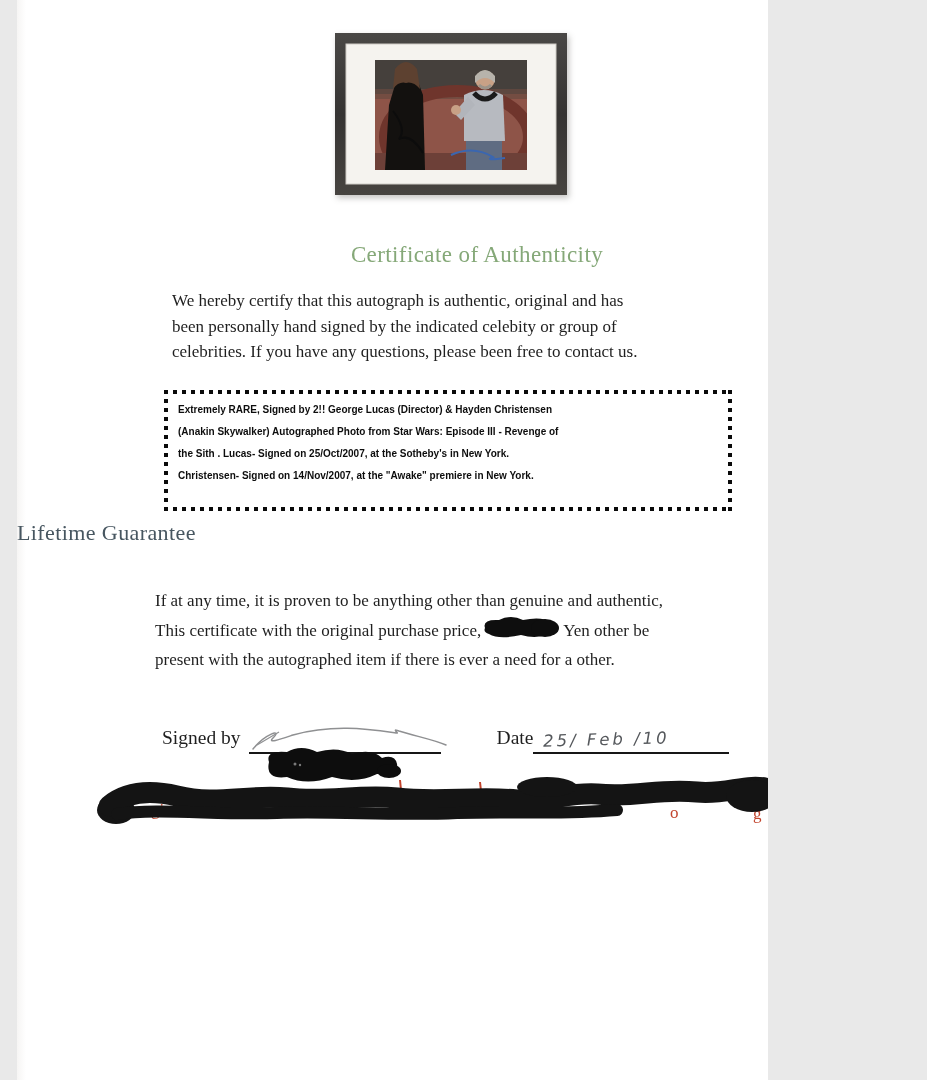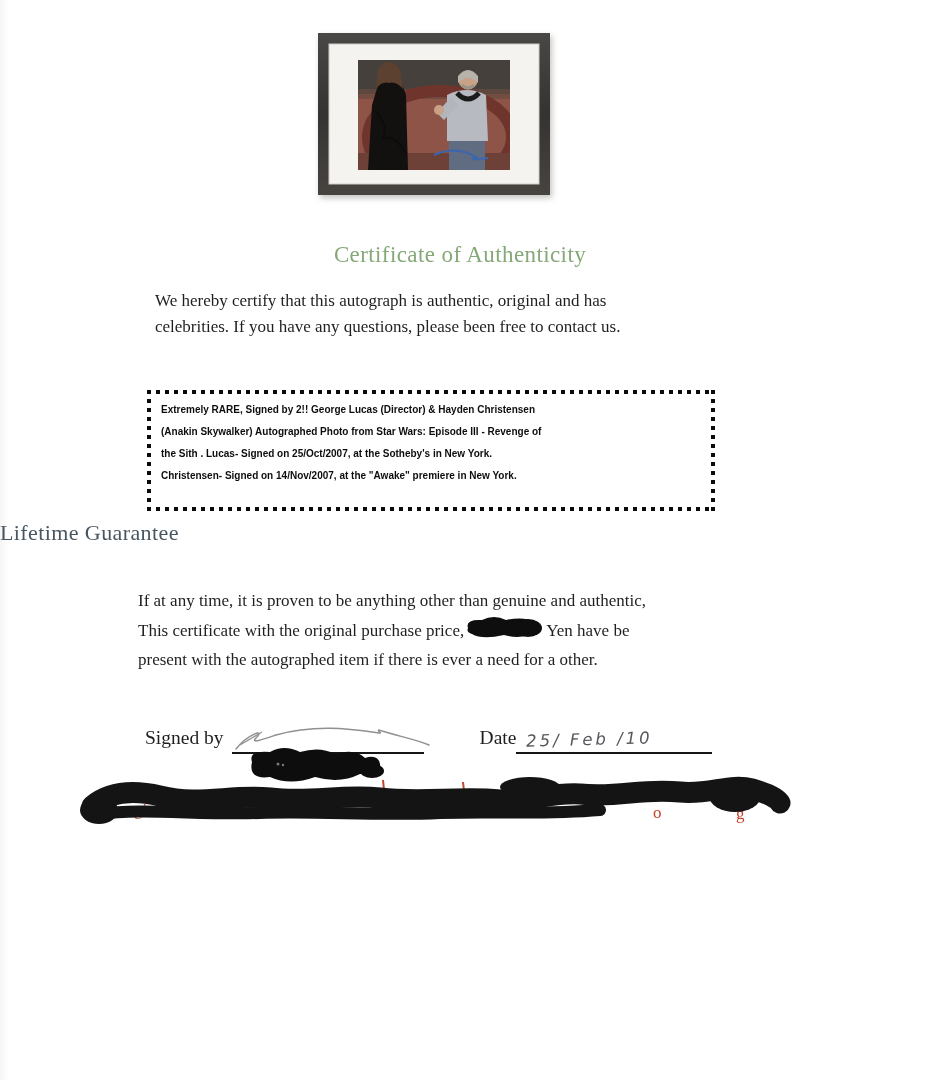--- a/index.html
+++ b/index.html
@@ -1,24 +1,25 @@
 <!DOCTYPE html>
 <html><head>
 <meta charset="utf-8">
 <style>
   * { margin: 0; padding: 0; box-sizing: border-box; }
   html, body { background: #e9e9e9; }
   .page {
     position: relative;
-    width: 927px;
+    width: 751px;
     height: 1080px;
     background: #ffffff;
     overflow: hidden;
     font-family: "Liberation Serif", serif;
     color: #1f1f1f;
+    margin-left: 17px;
   }
   .scan-edge {
     position: absolute; left: 0; top: 0; width: 9px; height: 100%;
     background: linear-gradient(90deg, #efedeb 0%, #ffffff 100%);
     opacity: .55;
   }
   
   .photo-frame {
     position: absolute; left: 318px; top: 33px; width: 232px; height: 162px;
     box-shadow: 2px 3px 6px rgba(90,85,80,0.35);
@@ -124,20 +125,21 @@
         <path d="M139,60 Q150,72 161,60" fill="none" stroke="#1b1b1b" stroke-width="5"></path>
         <path d="M116,122 Q138,112 158,124 Q148,128 170,125" fill="none" stroke="#3a66b0" stroke-width="2"></path>
       </g>
     </svg>
   </div>
 
   <h1 class="h-cert" style="color:#85a878;">Certificate of Authenticity</h1>
 
   <div class="para para-intro">
     <div>We hereby certify that this autograph is authentic, original and has</div>
+    <div>been personally hand signed by the indicated celebity or group of</div>
     <div>celebrities. If you have any questions, please been free to contact us.</div>
   </div>
 
   <div class="dotted-box">
     <div>Extremely RARE, Signed by 2!! George Lucas (Director) &amp; Hayden Christensen</div>
     <div>(Anakin Skywalker) Autographed Photo from Star Wars: Episode III - Revenge of</div>
     <div>the Sith . Lucas- Signed on 25/Oct/2007, at the Sotheby's in New York.</div>
     <div>Christensen- Signed on 14/Nov/2007, at the "Awake" premiere in New York.</div>
   </div>
 
@@ -146,21 +148,21 @@
   <div class="para para-guar">
     <div>If at any time, it is proven to be anything other than genuine and authentic,</div>
     <div class="line-redact">
       <span>This certificate with the original purchase price,</span>
       <span class="inline-blob">
         <svg width="84" height="26" viewBox="0 0 84 26">
           <path d="M6,14 Q3,5 20,6 Q32,0 44,6 Q62,2 73,8 Q83,12 74,18 Q60,26 42,21 Q20,26 10,20 Q4,18 6,14 Z" fill="#0e0e0e"></path>
           <ellipse cx="66" cy="14" rx="14" ry="9" fill="#0e0e0e"></ellipse>
         </svg>
       </span>
-      <span>Yen have be</span>
+      <span>Yen other be</span>
     </div>
     <div>present with the autographed item if there is ever a need for a other.</div>
   </div>
 
   <div class="sign-row">
     <span class="sig-label">Signed by</span>
     <span class="sig-line">
       <svg width="200" height="34" viewBox="0 0 200 34">
         <path d="M4,27 C16,12 34,6 24,16 C18,22 32,17 44,13 C84,2 118,7 148,11 C150,11.5 142,6 150,9 C166,14 186,18 197,23" fill="none" stroke="#8f9092" stroke-width="1.5" stroke-linecap="round"></path>
         <path d="M8,23 L30,10" fill="none" stroke="#8f9092" stroke-width="1.2"></path>

